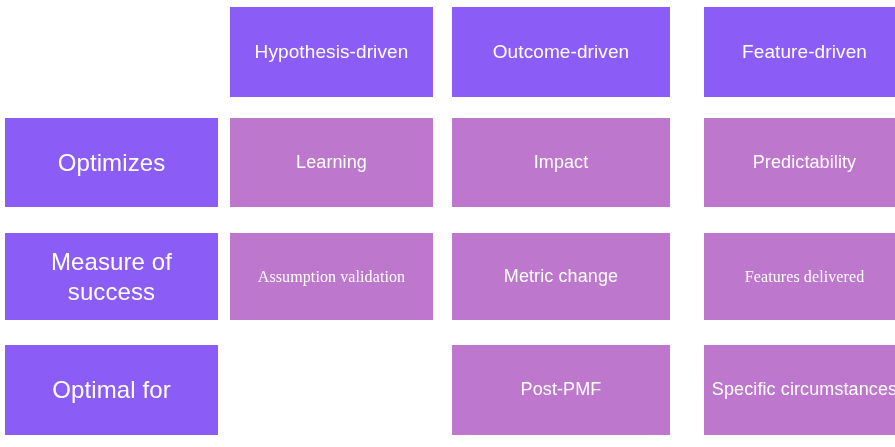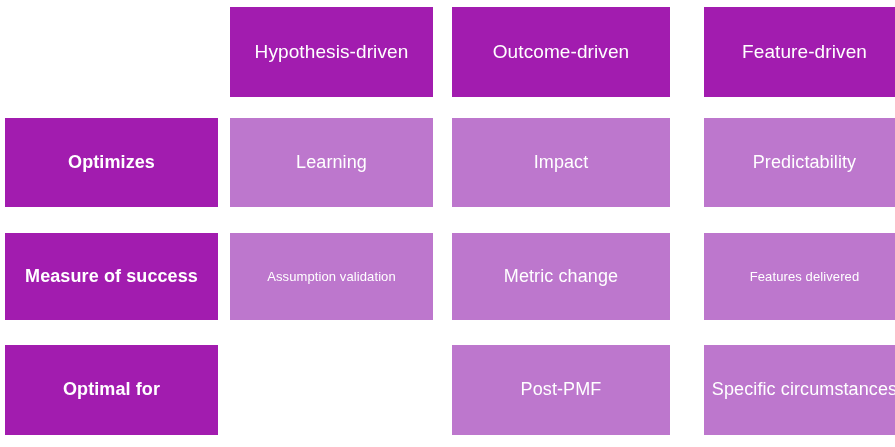--- a/index.html
+++ b/index.html
@@ -30,21 +30,21 @@
     justify-content: center;
     text-align: center;
     color: #ffffff;
     line-height: 1.22;
     padding: 2px 6px;
     letter-spacing: 0.1px;
     -webkit-font-smoothing: antialiased;
   }
 
   .cell.dark {
-    background: #a21caf;
+    background: #8b5cf6;
   }
 
   .cell.accent {
     background: #bd77cd;
   }
 
   .cell.blank {
     background: #ffffff;
   }
 
@@ -55,23 +55,23 @@
   .col-3     { left: 672px; width: 201px; margin-left: 32px; }
 
   
   .row-head { top: 7px;   height: 90px; }
   .row-1    { top: 118px; height: 89px; }
   .row-2    { top: 233px; height: 87px; }
   .row-3    { top: 345px; height: 90px; }
 
   
   .t-header { font-size: 19px; font-weight: 400; }
-  .t-label  { font-size: 18px; font-weight: 700; }
+  .t-label  { font-size: 24px; font-weight: 400; }
   .t-value  { font-size: 18px; font-weight: 400; }
-  .t-value.small { font-size: 13px; }
+  .t-value.small { font-size: 16px; font-family: Liberation Serif, serif; }
 </style>
 </head>
 <body>
 
 <div id="matrix">
 
   <div class="cell blank col-label row-head"></div>
 
   <div class="cell dark col-1 row-head t-header">Hypothesis-driven</div>
 

